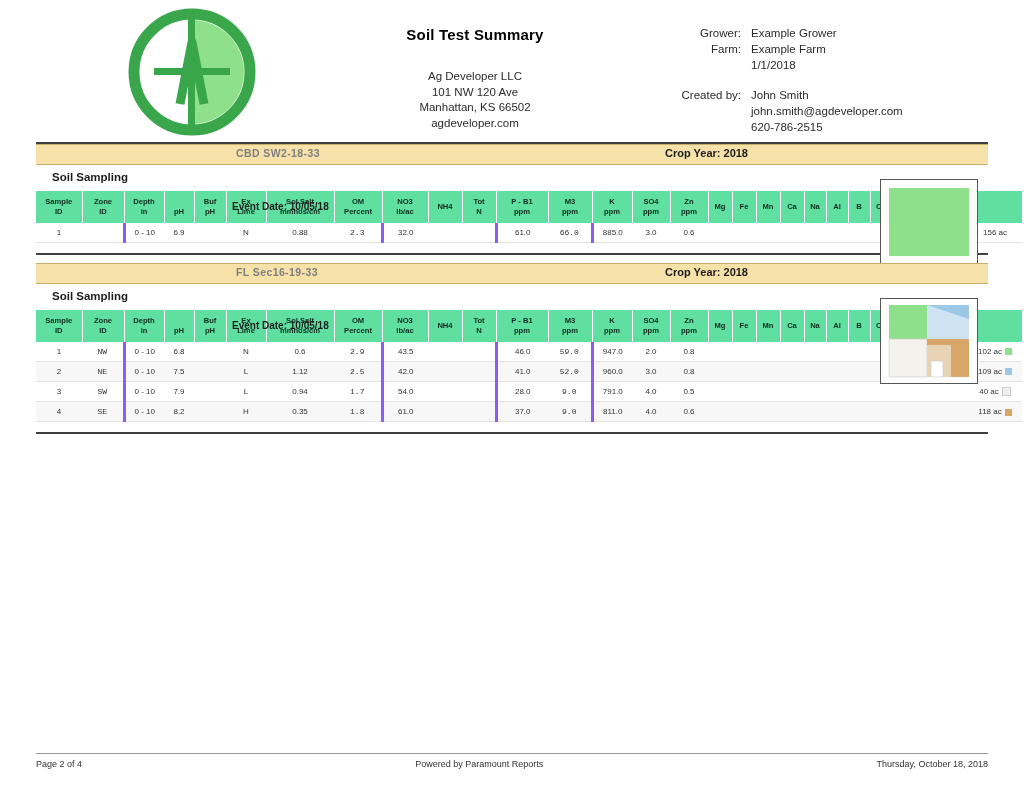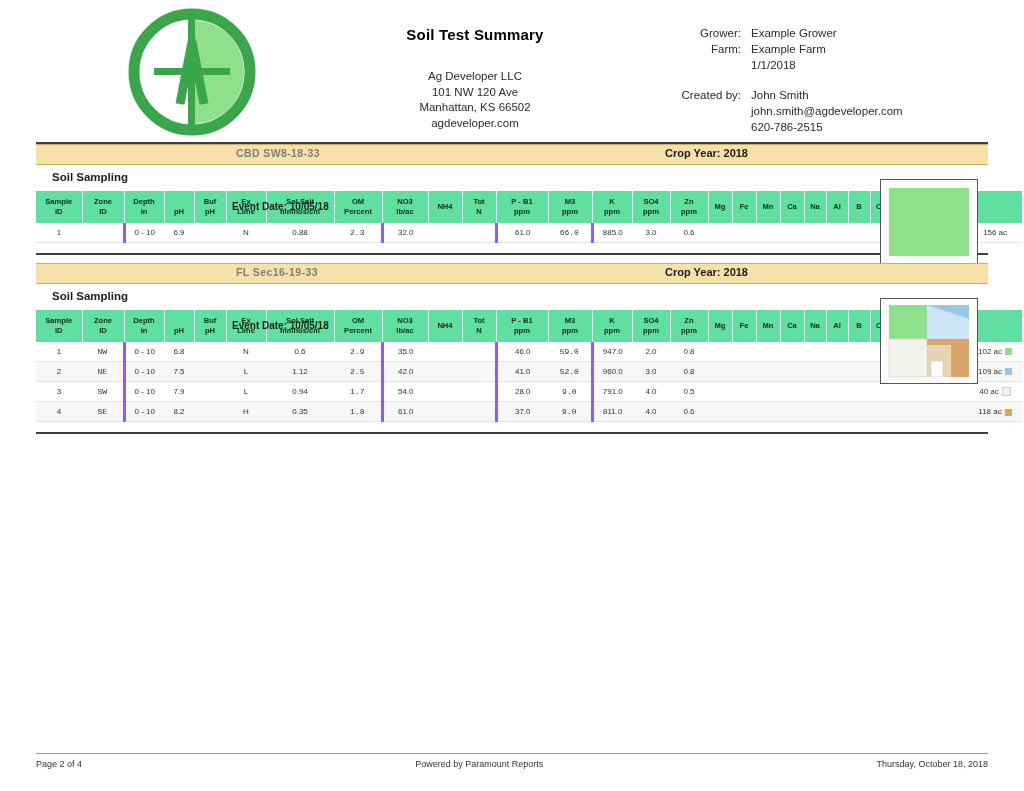--- a/index.html
+++ b/index.html
@@ -268,21 +268,21 @@
       </div>
       <div class="meta-row">
         <div class="meta-label"></div>
         <div class="meta-value">620-786-2515</div>
       </div>
     </div>
   </div>
 
   <div class="rule-top"></div>
   <div class="band">
-    <div class="band-left">CBD SW8-18-33</div>
+    <div class="band-left">CBD SW2-18-33</div>
     <div class="band-right">Crop Year: 2018</div>
   </div>
   <div class="section">
     <div class="section-title">Soil Sampling</div>
     <div class="event-date">Event Date: 10/05/18</div>
     <div class="map-box">
       <div class="map-inner-pad">
         <div class="map-fill-green"></div>
       </div>
     </div>
@@ -474,21 +474,21 @@
         <tbody>
           <tr>
             <td>1</td>
             <td class="grp">NW</td>
             <td>0 - 10</td>
             <td>6.8</td>
             <td></td>
             <td>N</td>
             <td>0.6</td>
             <td class="grp">2.9</td>
-            <td>35.0</td>
+            <td>43.5</td>
             <td></td>
             <td class="grp"></td>
             <td>46.0</td>
             <td class="grp">59.0</td>
             <td>947.0</td>
             <td>2.0</td>
             <td>0.8</td>
             <td></td>
             <td></td>
             <td></td>

